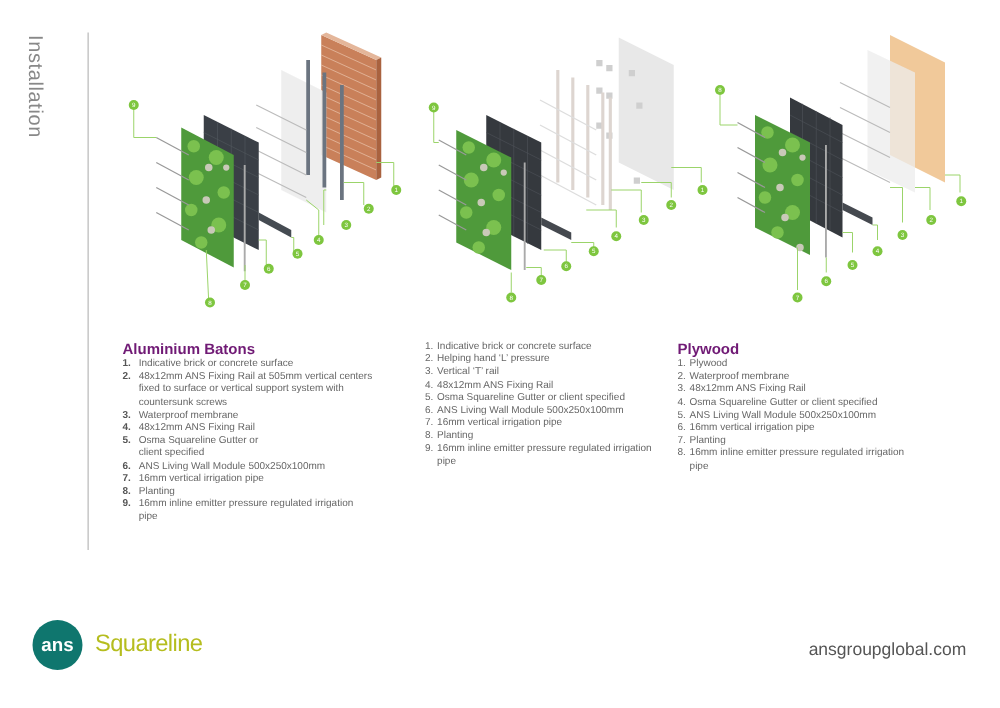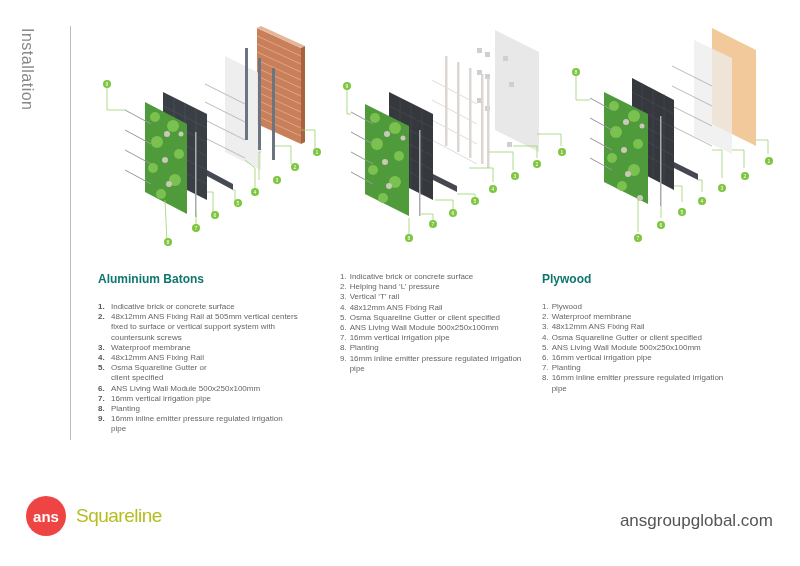--- a/index.html
+++ b/index.html
@@ -2,30 +2,30 @@
 <html><head>
 <meta charset="utf-8">
 <style>
   html,body{margin:0;padding:0;background:#fff;}
   body{width:800px;height:566px;position:relative;overflow:hidden;font-family:"Liberation Sans",sans-serif;color:#555;}
   .side-title{position:absolute;left:16px;top:28px;width:20px;height:100px;}
   .side-title span{position:absolute;left:0;top:0;transform-origin:0 0;transform:translate(20px,0) rotate(90deg);white-space:nowrap;font-size:16px;color:#888;letter-spacing:0.5px;font-weight:300;}
   .side-rule{position:absolute;left:70px;top:26px;width:1px;height:414px;background:#bbb;}
   .diagram{position:absolute;top:22px;width:230px;height:230px;}
   .col{position:absolute;top:272px;width:230px;}
-  .col h2{margin:0 0 16px 0;font-size:12px;font-weight:bold;color:#0f766e;}
+  .col h2{margin:0 0 0 0;font-size:12px;font-weight:bold;color:#701a75;}
   .col ol{list-style:none;margin:0;padding:0;font-size:8px;line-height:10.2px;color:#666;}
   .col ol li{display:flex;}
   .col ol li .n{flex:0 0 auto;margin-right:3px;}
   .col.bold-num ol li .n{font-weight:bold;color:#555;width:10px;}
   .col.bold-num ol li{margin-bottom:0;}
   .footer-logo{position:absolute;left:26px;top:496px;display:flex;align-items:center;}
-  .logo-circle{width:40px;height:40px;border-radius:50%;background:#ef4444;color:#fff;font-weight:bold;font-size:15px;display:flex;align-items:center;justify-content:center;}
+  .logo-circle{width:40px;height:40px;border-radius:50%;background:#0f766e;color:#fff;font-weight:bold;font-size:15px;display:flex;align-items:center;justify-content:center;}
   .logo-text{margin-left:10px;color:#b5bd1e;font-size:19px;letter-spacing:-0.5px;}
-  .footer-url{position:absolute;right:27px;top:511px;font-size:17px;color:#555;}
+  .footer-url{position:absolute;right:27px;top:511px;font-size:14px;color:#555;}
   .callout circle{fill:#7ec63f;}
   .callout text{fill:#fff;font-size:5px;font-family:"Liberation Sans",sans-serif;text-anchor:middle;}
   .lead{stroke:#9bd46a;stroke-width:0.8;fill:none;}
 </style>
 </head>
 <body>
 
 <div class="side-title">
     <span>Installation</span>
   </div>

